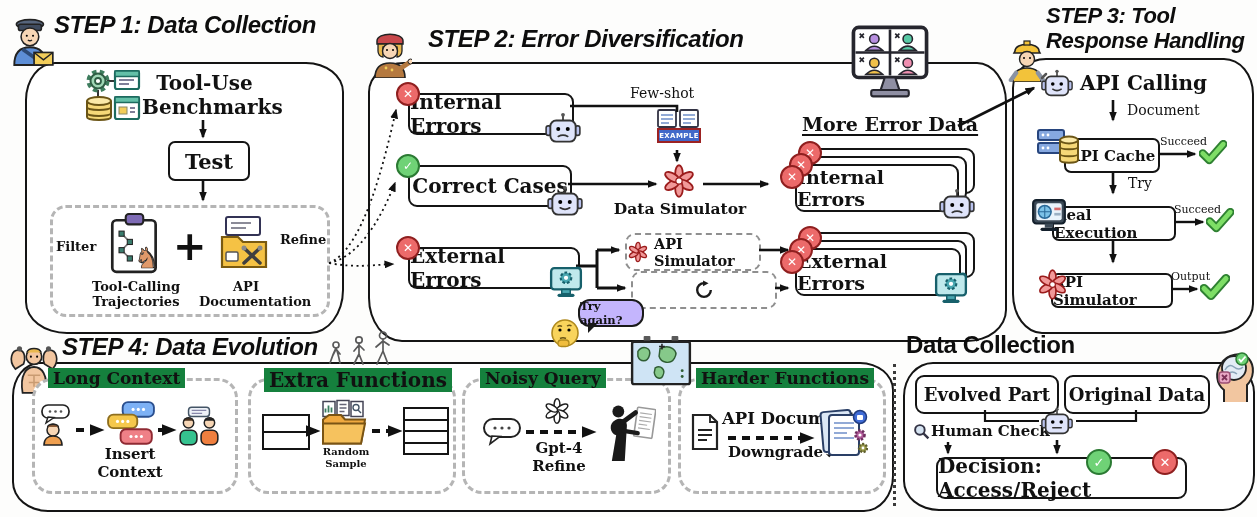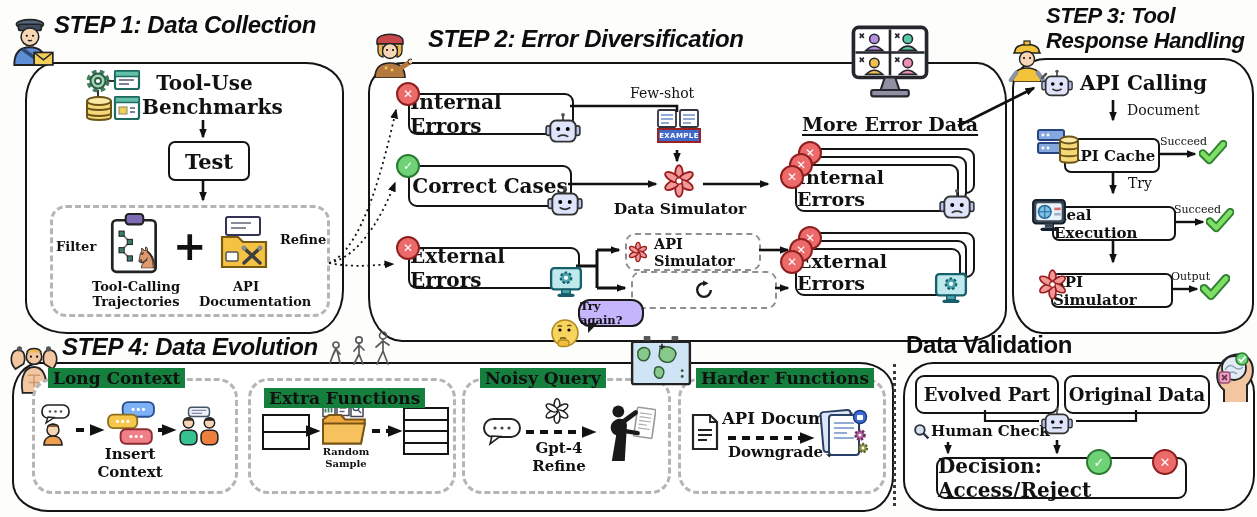--- a/index.html
+++ b/index.html
@@ -35,21 +35,21 @@
 <div class="panel" style="left:1012px;top:58px;width:238px;height:272px;border-radius:34px 30px 36px 30px/30px 36px 30px 40px;"></div>
 <div class="panel" style="left:12px;top:362px;width:878px;height:146px;border-radius:28px 34px 30px 36px/34px 28px 36px 30px;"></div>
 <div class="panel" style="left:903px;top:362px;width:348px;height:145px;border-radius:30px 34px 32px 36px/34px 30px 36px 30px;"></div>
 <div class="divider" style="left:893px;top:364px;height:142px;"></div>
 
 <div class="steptitle" style="left:54px;top:12px;font-size:24px;">STEP 1: Data Collection</div>
 <div class="steptitle" style="left:428px;top:26px;font-size:24px;">STEP 2: Error Diversification</div>
 <div class="steptitle" style="left:1046px;top:4px;font-size:22px;width:210px;">STEP 3: Tool
 Response Handling</div>
 <div class="steptitle" style="left:62px;top:334px;font-size:24px;">STEP 4: Data Evolution</div>
-<div class="steptitle" style="left:906px;top:332px;font-size:24px;font-style:normal;">Data Validation</div>
+<div class="steptitle" style="left:906px;top:332px;font-size:24px;font-style:normal;">Data Collection</div>
 
 <svg class="ic" style="left:8px;top:16px;" width="48" height="50" viewBox="0 0 46 48">
   <ellipse cx="21" cy="8" rx="13" ry="4.5" fill="#56657c" stroke="#222" stroke-width="1.5"></ellipse>
   <rect x="10" y="8" width="22" height="6" rx="2" fill="#3f4b5e" stroke="#222" stroke-width="1.5"></rect>
   <circle cx="21" cy="20" r="8.5" fill="#f7d6b5" stroke="#222" stroke-width="1.5"></circle>
   <circle cx="18" cy="19" r="1"></circle>
     <circle cx="24" cy="19" r="1"></circle>
   <path d="M19,23 Q21,24.5 23,23" fill="none" stroke="#222" stroke-width="1.2"></path>
   <path d="M6,47 C6,35 12,30 21,30 C30,30 36,35 36,47 Z" fill="#5d8ed6" stroke="#222" stroke-width="1.8"></path>
   <path d="M14,32 L31,44" stroke="#2d4a75" stroke-width="3.5"></path>
@@ -415,21 +415,21 @@
   <path d="M7.5,13 C8,9.5 16,9.5 16.5,13" fill="#4a3220" stroke="#222" stroke-width="1"></path>
   <rect x="4" y="22" width="16" height="14" rx="5" fill="#35c28f" stroke="#222" stroke-width="1.5"></rect>
   <circle cx="32" cy="15" r="5" fill="#f7d6b5" stroke="#222" stroke-width="1.4"></circle>
   <path d="M27.5,13 C28,9.5 36,9.5 36.5,13" fill="#222" stroke="#222" stroke-width="1"></path>
   <rect x="24" y="22" width="16" height="14" rx="5" fill="#ef7f3f" stroke="#222" stroke-width="1.5"></rect>
 </svg>
 <div class="cap" style="left:92px;top:446px;width:76px;font-size:15px;">Insert
 Context</div>
 
 <div class="dashbox" style="left:248px;top:378px;width:202px;height:110px;border-radius:20px;"></div>
-<div class="boxtitle" style="left:264px;top:368px;font-size:17px;margin-top:20px;">Extra Functions</div>
+<div class="boxtitle" style="left:264px;top:368px;font-size:20px;">Extra Functions</div>
 <div class="tbl" style="left:262px;top:414px;width:44px;height:32px;">
     <div></div>
     <div></div>
   </div>
 <svg class="ic" style="left:319px;top:399px;" width="50" height="47" viewBox="0 0 50 46">
   <rect x="4" y="2" width="12" height="15" fill="#fff" stroke="#445" stroke-width="1.5"></rect>
   <path d="M6.5,13 v-4 M9.5,13 v-7 M12.5,13 v-5" stroke="#3a7d5e" stroke-width="1.8"></path>
   <rect x="18" y="1" width="12" height="15" fill="#fff" stroke="#445" stroke-width="1.5"></rect>
   <path d="M20.5,5 h7 M20.5,8.5 h7 M20.5,12 h5" stroke="#667" stroke-width="1.3"></path>
   <rect x="32" y="2" width="12" height="15" fill="#fff" stroke="#445" stroke-width="1.5"></rect>

